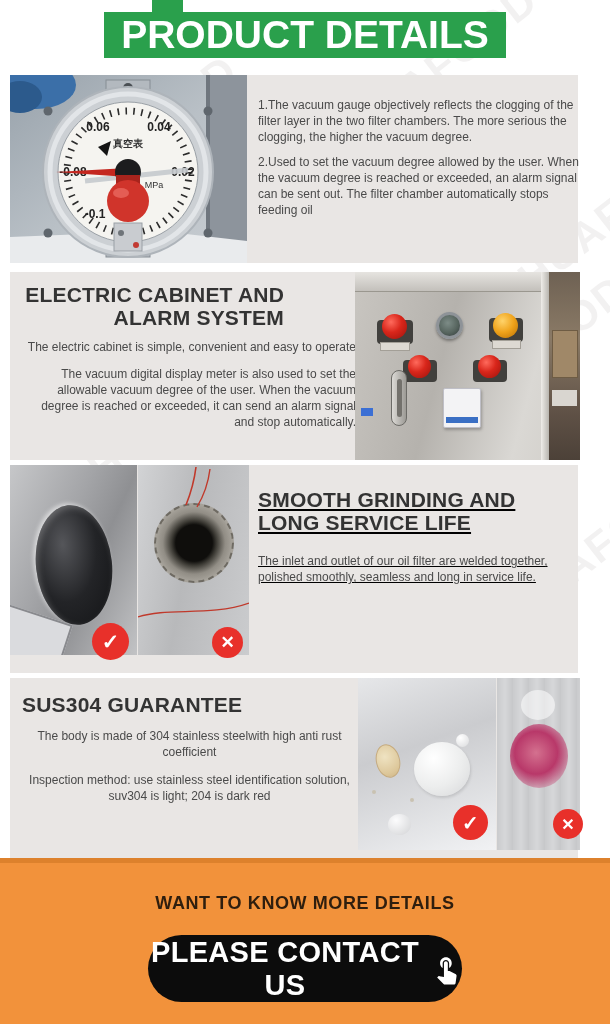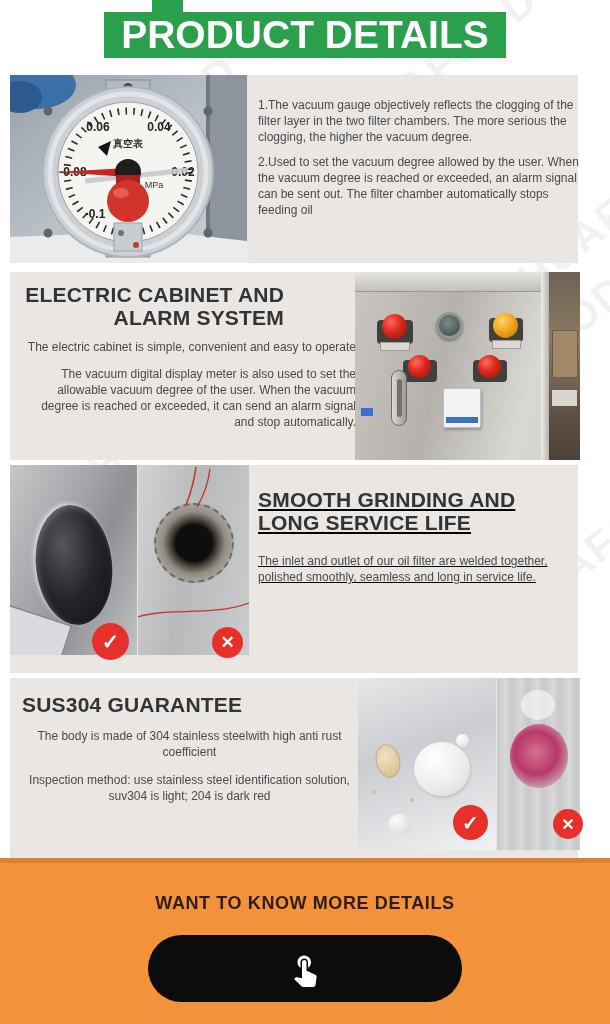--- a/index.html
+++ b/index.html
@@ -275,19 +275,20 @@
         <span>✓</span>
       </div>
     <div class="mark mark-cross4">
         <span>✕</span>
       </div>
   </div>
 
   <div class="footer">
     <div class="prompt">WANT TO KNOW MORE DETAILS</div>
     <button class="contact-btn">
+      <span>PLEASE CONTACT US</span>
       <svg width="36" height="36" viewBox="0 0 24 24">
         <path fill="#ffffff" d="M9 11.24V7.5C9 6.12 10.12 5 11.5 5S14 6.12 14 7.5v3.74c1.21-.81 2-2.18 2-3.74C16 5.01 13.99 3 11.5 3S7 5.01 7 7.5c0 1.56.79 2.93 2 3.74zm9.84 4.63l-4.54-2.26c-.17-.07-.35-.11-.54-.11H13v-6c0-.83-.67-1.5-1.5-1.5S10 6.67 10 7.5v10.74l-3.43-.72c-.08-.01-.15-.03-.24-.03-.31 0-.59.13-.79.33l-.79.8 4.94 4.94c.27.27.65.44 1.06.44h6.79c.75 0 1.33-.55 1.44-1.28l.75-5.27c.01-.07.02-.14.02-.2 0-.62-.38-1.16-.91-1.38z"></path>
       </svg>
     </button>
   </div>
 
 </div>
 
 </body></html>

